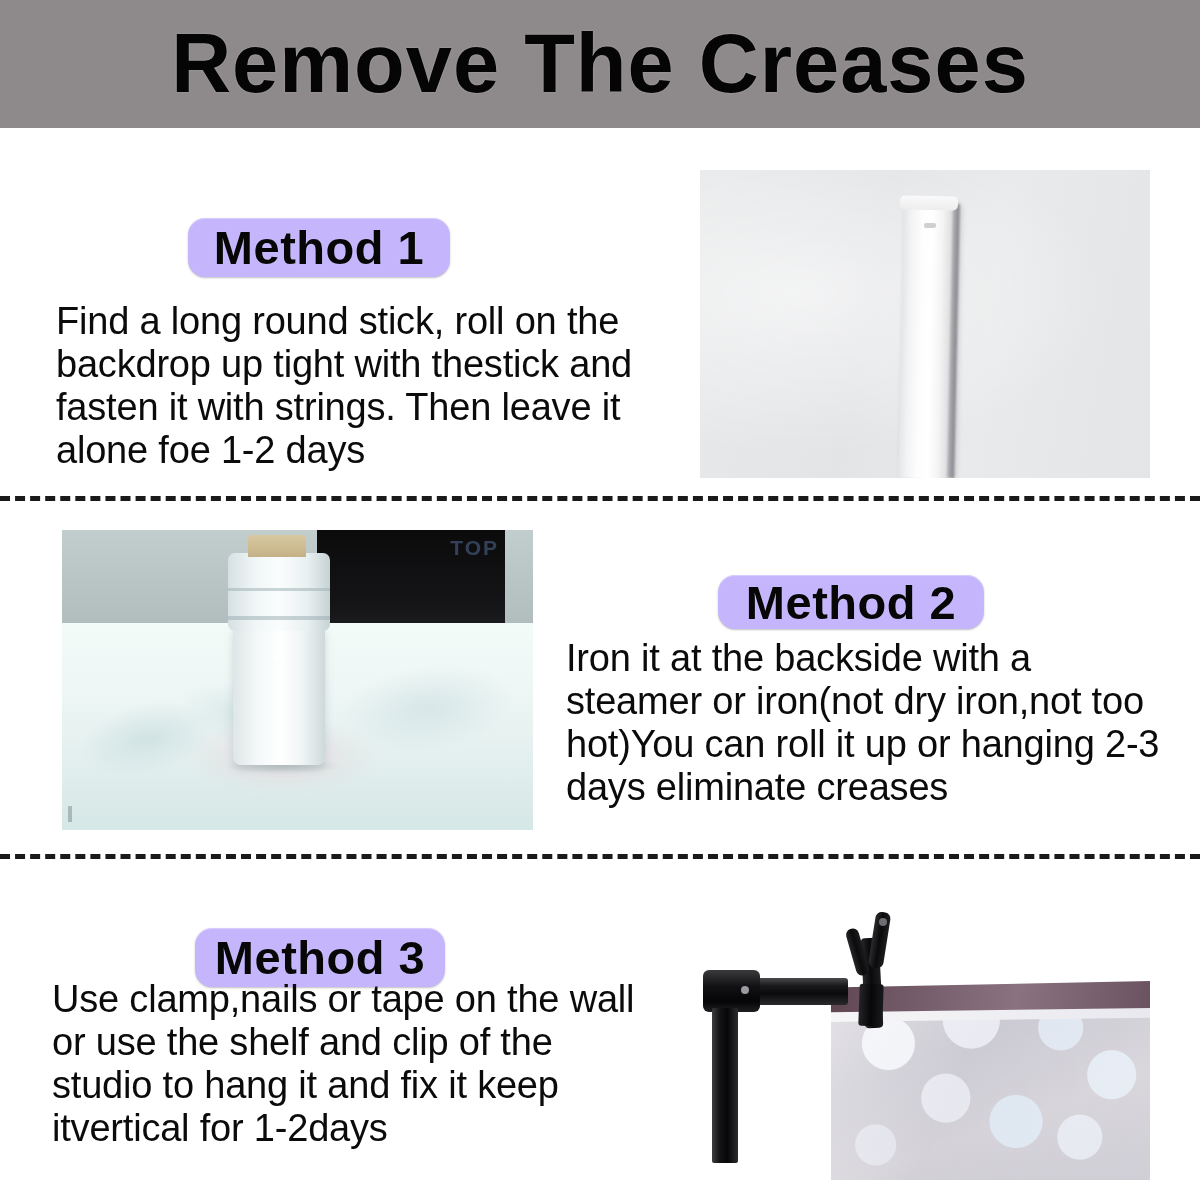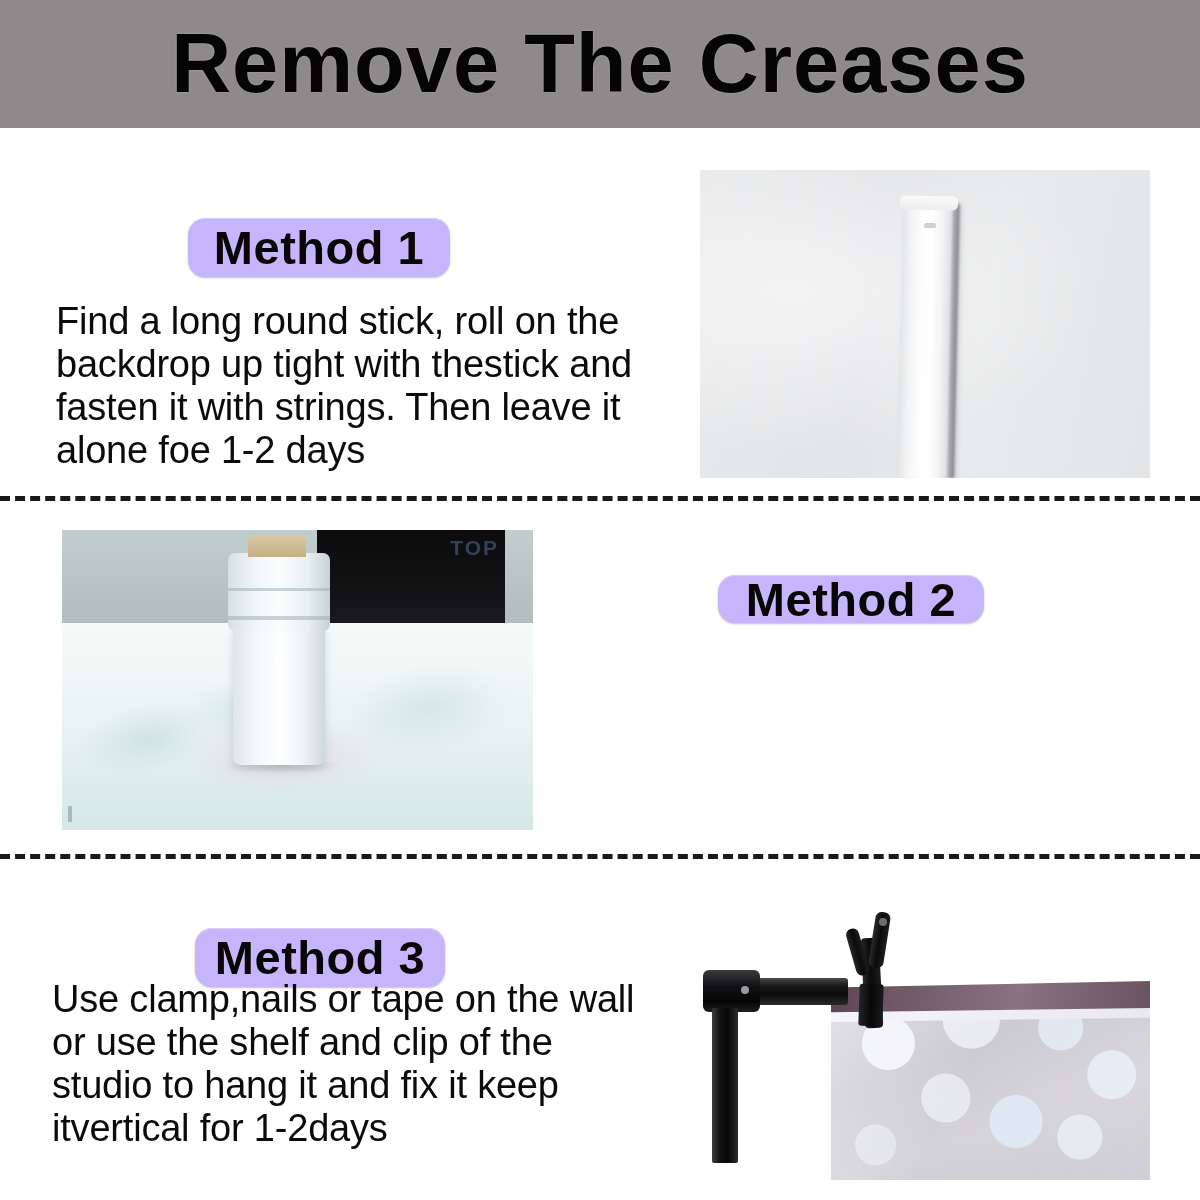--- a/index.html
+++ b/index.html
@@ -57,21 +57,21 @@
     justify-content: center;
     color: #070707;
     font-weight: 700;
     font-size: 47px;
     letter-spacing: 0.5px;
     text-shadow: 0 0 2px rgba(255,255,255,0.25);
     white-space: nowrap;
     margin-top: 28px;
   }
   #badge-1 { left: 188px; top: 190px; width: 262px; height: 59px; }
-  #badge-2 { left: 718px; top: 547px; width: 266px; height: 48px; }
+  #badge-2 { left: 718px; top: 547px; width: 266px; height: 54px; }
   #badge-3 { left: 195px; top: 900px; width: 250px; height: 59px; text-align: right; }
 
   
   .body-text {
     position: absolute;
     color: #0b0b0b;
     font-size: 38px;
     line-height: 43px;
     font-weight: 400;
     font-family: "Liberation Sans", sans-serif;
@@ -369,20 +369,21 @@
     <div class="steamer-ring-1"></div>
     <div class="steamer-ring-2"></div>
     <div class="steamer-nozzle"></div>
     <div class="steamer-led"></div>
     <div class="corner-mark"></div>
   </div>
 
   <div class="badge" id="badge-2">
     <span>Method 2</span>
   </div>
+  <div class="body-text" id="text-2">Iron it at the backside with a steamer or iron(not dry iron,not too hot)You can roll it up or hanging 2-3 days eliminate creases</div>
 
   <div class="divider" id="divider-2"></div>
 
   <div class="badge" id="badge-3">
     <span>Method 3</span>
   </div>
   <div class="body-text" id="text-3">Use clamp,nails or tape on the wall or use the shelf and clip of the studio to hang it and fix it keep itvertical for 1-2days</div>
 
   <div class="photo" id="photo-3">
     <div class="fabric"></div>

